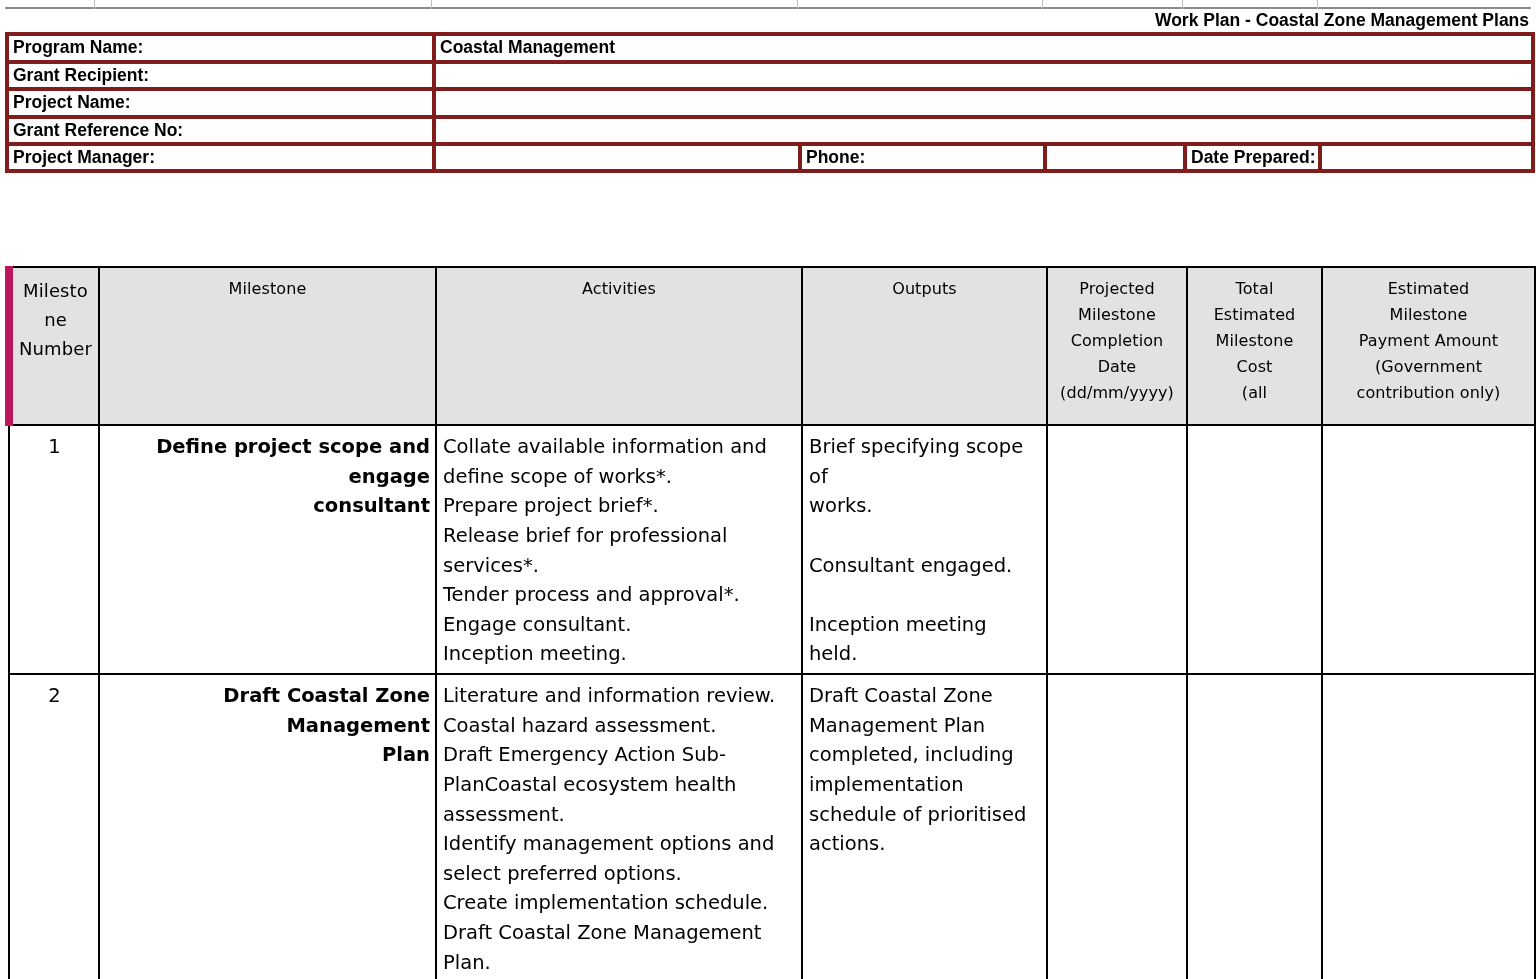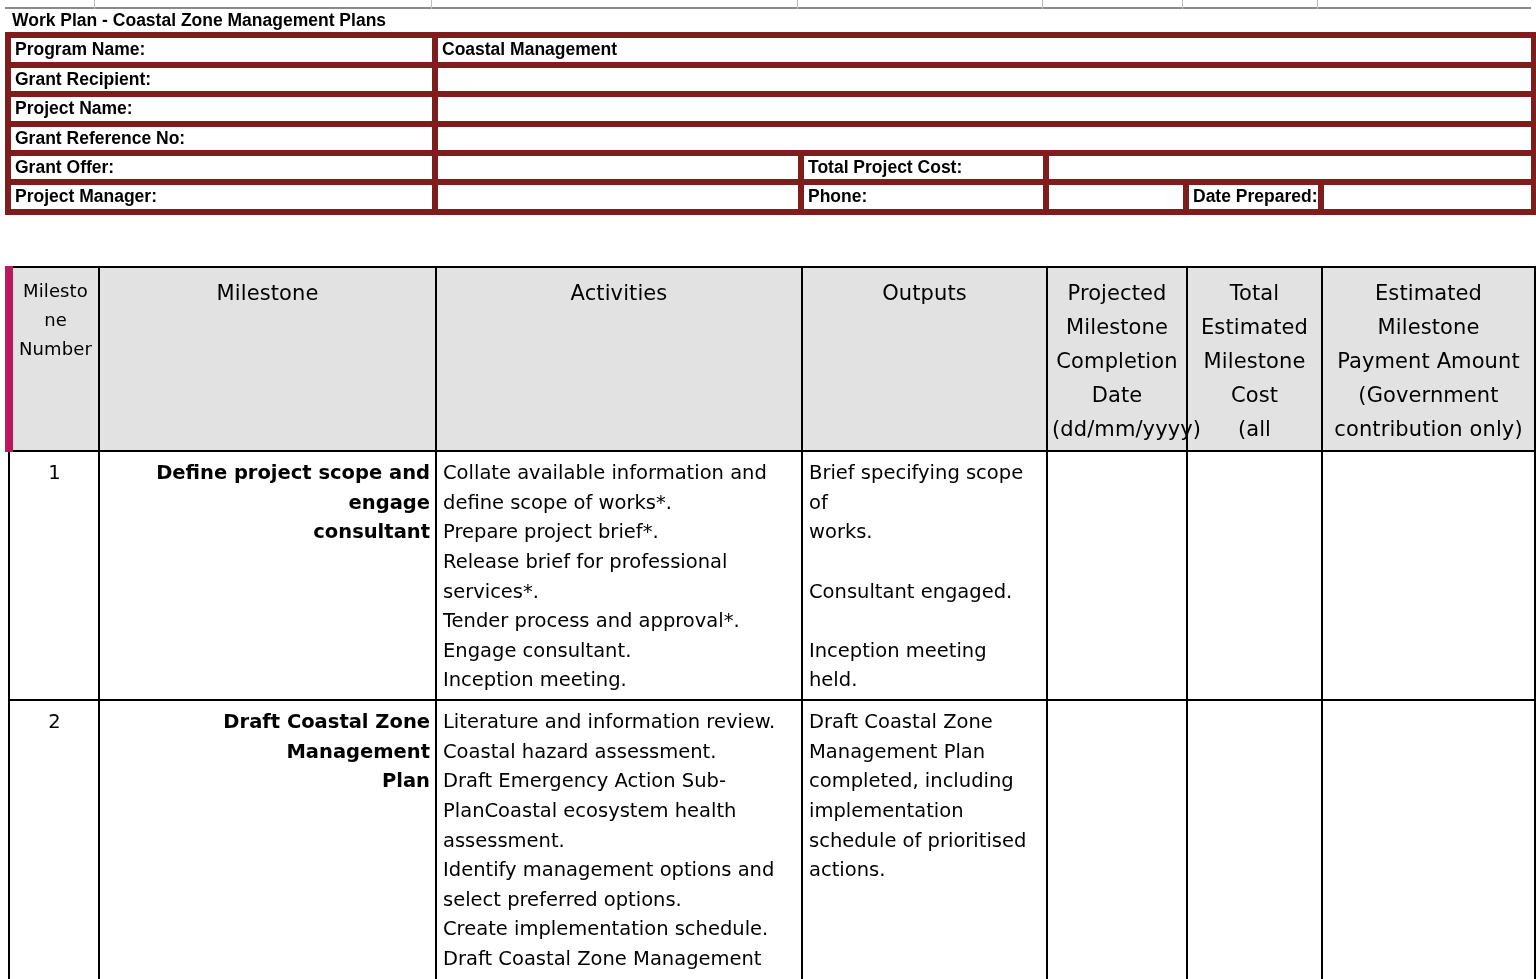--- a/index.html
+++ b/index.html
@@ -52,35 +52,35 @@
   .info-wrap {
     position: absolute;
     left: 5px;
     top: 9px;
     width: 1526px;
   }
   table.info {
     width: 1526px;
   }
   table.info td {
-    border: 6px solid #7f1d1d;
+    border: 4px solid #7f1d1d;
     padding: 2px 4px 3px 4px;
     font-size: 17.5px;
     font-weight: bold;
     line-height: 1.05;
     vertical-align: middle;
     height: 25px;
     box-sizing: border-box;
     white-space: nowrap;
     overflow: hidden;
   }
   td.title-cell {
     border: none !important;
     border-bottom: 2px solid #000000 !important;
-    text-align: left;
+    text-align: right;
     font-size: 17px;
     height: 40px;
     padding-bottom: 4px;
     vertical-align: bottom;
   }
   td.val { font-weight: bold; }
   td.blank { font-weight: normal; }
 
   
   .grid-wrap {
@@ -93,21 +93,21 @@
     width: 1526px;
   }
   table.grid th, table.grid td {
     border: 2px solid #000000;
     box-sizing: border-box;
     vertical-align: top;
   }
   table.grid thead th {
     background: #e2e2e2;
     height: 158px;
-    font-size: 21px;
+    font-size: 16px;
     font-weight: normal;
     text-align: center;
     vertical-align: top;
     padding: 8px 4px 4px 4px;
     line-height: 1.62;
     font-family: "DejaVu Sans", sans-serif;
     letter-spacing: 0.1px;
   }
   table.grid thead th.first-head {
     border-left: 8px solid #be185d;
@@ -185,26 +185,20 @@
         <tr>
           <td>Project Name:</td>
           <td class="val blank" colspan="5"></td>
         </tr>
 
         <tr>
           <td>Grant Reference No:</td>
           <td class="val blank" colspan="5"></td>
         </tr>
 
-        <tr>
-          <td>Grant Offer:</td>
-          <td class="blank"></td>
-          <td>Total Project Cost:</td>
-          <td class="blank" colspan="3"></td>
-        </tr>
 
 
         <tr>
           <td>Project Manager:</td>
           <td class="blank"></td>
           <td>Phone:</td>
           <td class="blank"></td>
           <td>Date Prepared:</td>
           <td class="blank"></td>
         </tr>

